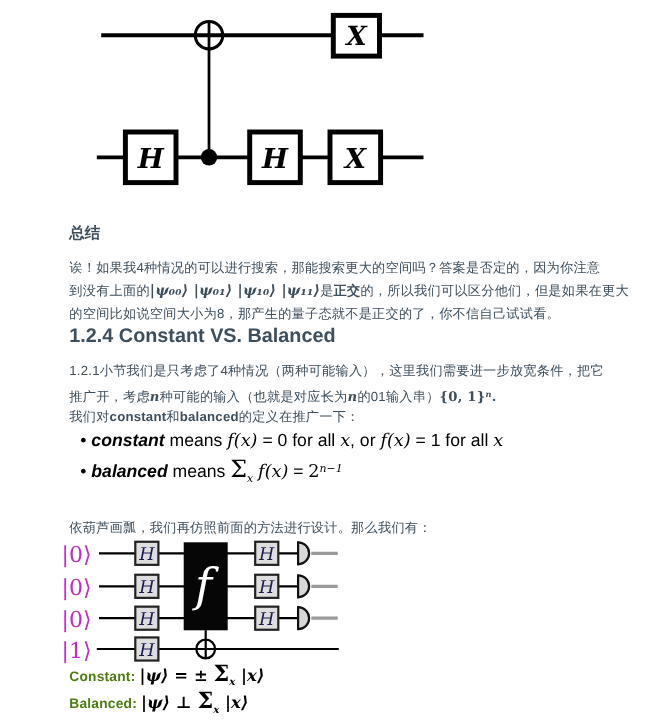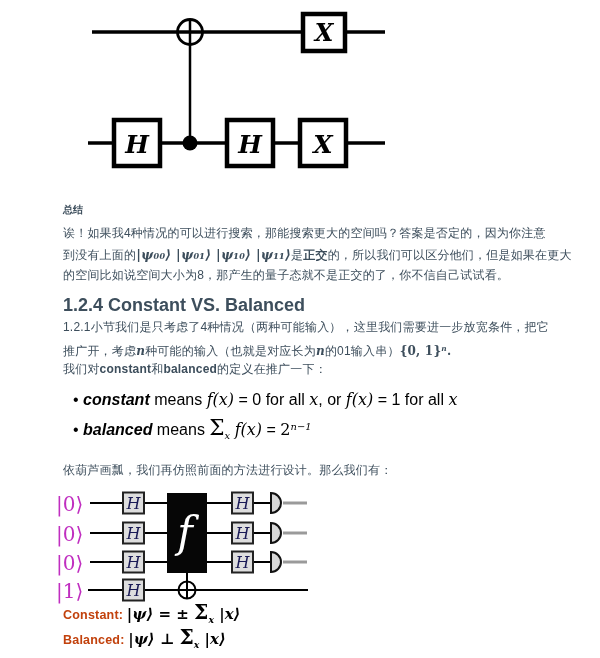--- a/index.html
+++ b/index.html
@@ -2,42 +2,42 @@
 <html><head>
 <meta charset="utf-8">
 <style>
   html,body{margin:0;padding:0;background:#ffffff;}
   .page{
     position:relative;width:600px;height:658px;background:#ffffff;overflow:hidden;
     font-family:"Liberation Sans",sans-serif;color:#3d4e5c;
   }
   svg{position:absolute;left:0;}
   .abs{position:absolute;}
-  .heading{font-size:10px;font-weight:700;color:#3d4e5c;white-space:nowrap;}
-  .para{font-size:12px;color:#3d4e5c;letter-spacing:0.2px;}
+  .heading{font-size:14px;font-weight:700;color:#3d4e5c;white-space:nowrap;}
+  .para{font-size:12px;color:#3d4e5c;letter-spacing:0.2px;margin-top:10px;}
   .para .tline{height:21px;line-height:21px;white-space:nowrap;}
   .bullets{font-size:16px;color:#000;}
   .bullet-line{height:27px;line-height:27px;white-space:nowrap;}
   .result-line{
     font-family:"DejaVu Serif",serif;font-size:15px;font-weight:700;color:#000;
     height:25px;line-height:25px;white-space:nowrap;
   }
   
   .seg-b{font-weight:700;text-align:center;}
   .seg-bsi{font-weight:700;font-style:italic;}
   .seg-bi{font-family:"DejaVu Serif",serif;font-weight:700;font-style:italic;}
   .seg-i{font-family:"DejaVu Serif",serif;font-style:italic;}
   .seg-m{font-family:"DejaVu Serif",serif;}
   .seg-mb{font-family:"DejaVu Serif",serif;font-weight:700;}
   .seg-ket{font-family:"DejaVu Serif",serif;font-weight:700;font-style:italic;font-size:1.08em;text-align:center;}
   .seg-sum{font-family:"DejaVu Serif",serif;font-size:1.35em;}
   .seg-sub{font-size:0.62em;vertical-align:-0.45em;}
   .seg-sup{font-size:0.62em;vertical-align:0.5em;}
   .seg-lbl{font-family:"Liberation Sans",sans-serif;font-style:normal;font-weight:700;
-           font-size:12.5px;color:#c2410c;letter-spacing:0.2px;}
+           font-size:12.5px;color:#4d7c0f;letter-spacing:0.2px;}
 </style>
 </head>
 <body>
 
 <div class="page">
 
   <svg class="abs" style="top:0px;" width="600" height="195" viewBox="0 0 600 195">
 
     <line x1="92" y1="32" x2="385" y2="32" stroke="#000" stroke-width="3.5"></line>
     <line x1="88" y1="143" x2="385" y2="143" stroke="#000" stroke-width="3.5"></line>

